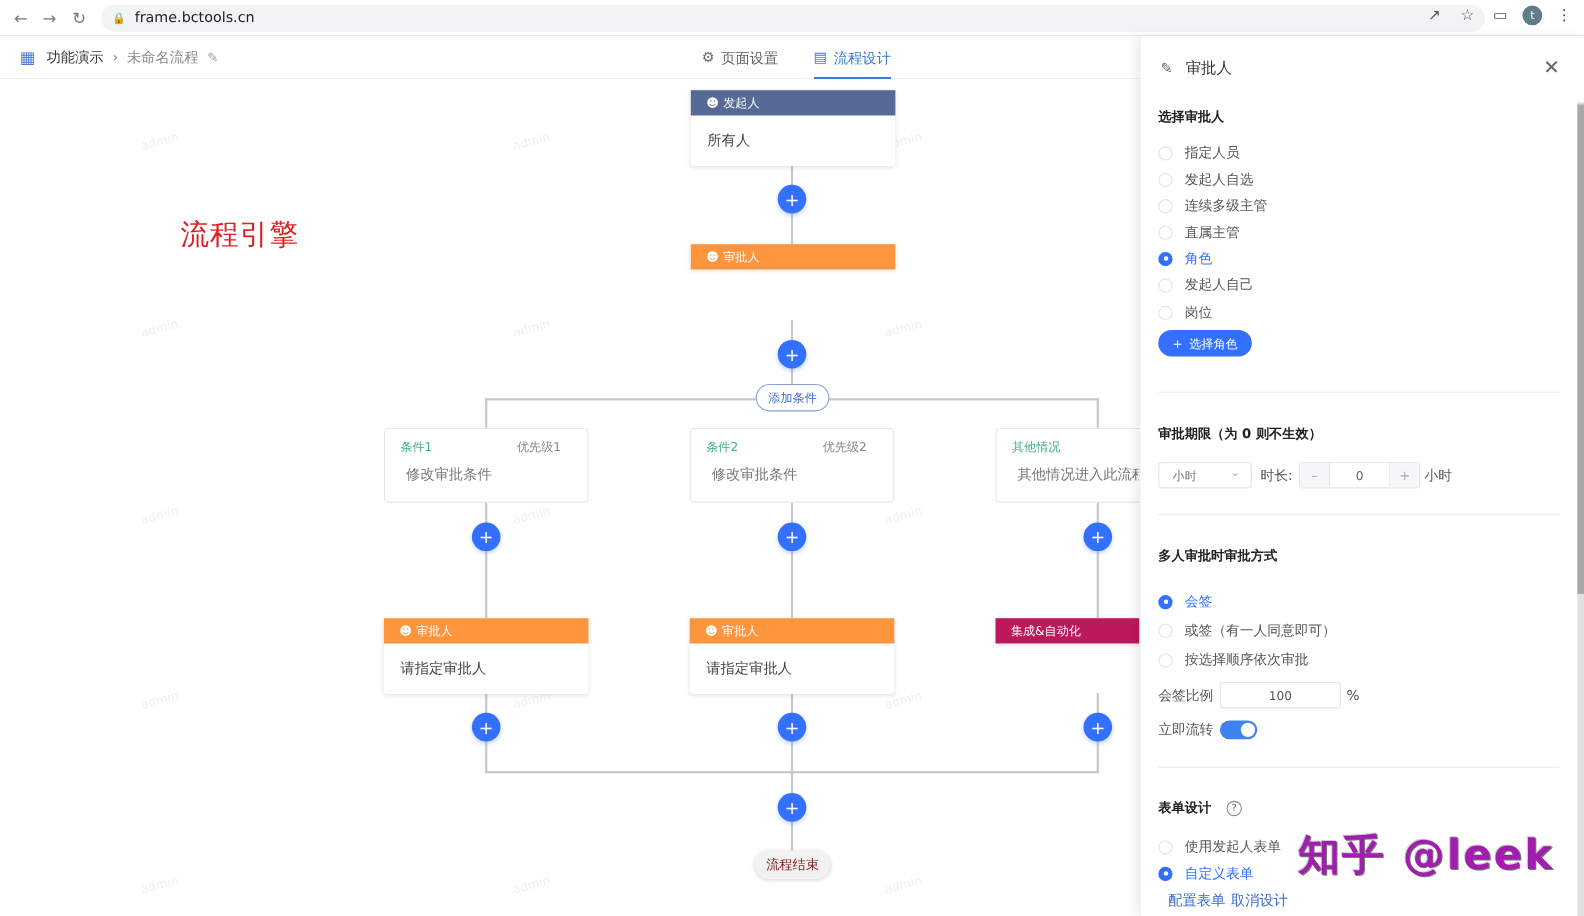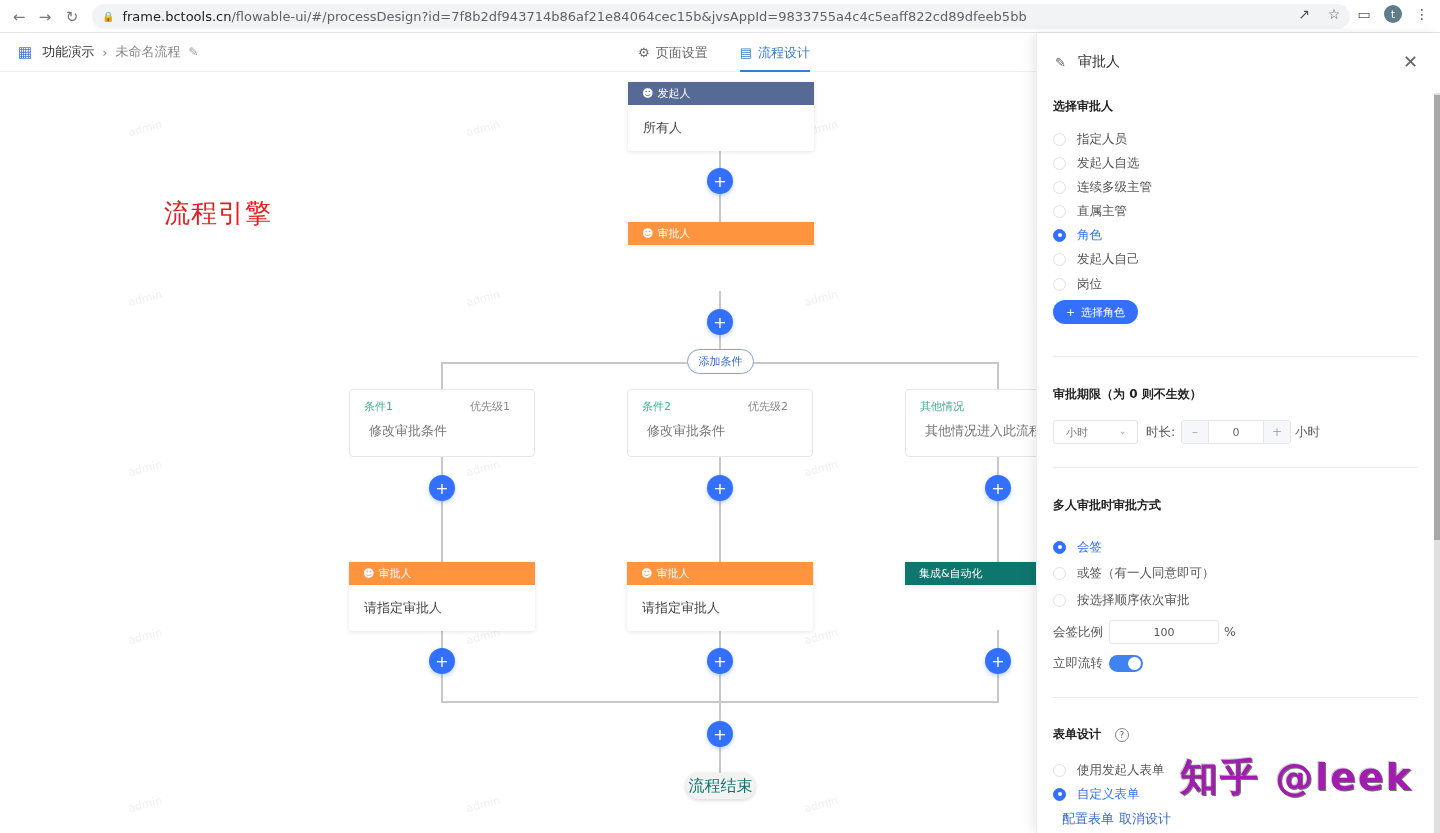--- a/index.html
+++ b/index.html
@@ -32,21 +32,21 @@
 .line{position:absolute;background:#c8c8c8}
 .node{position:absolute;width:186px;background:#fff;border-radius:3px;box-shadow:0 1px 4px rgba(0,0,0,0.1)}
 .node .nh{height:23px;color:#fff;font-size:11px;display:flex;align-items:center;padding-left:14px;gap:4px}
 .node .nb{height:46px;display:flex;align-items:center;padding-left:15px;font-size:13px;color:#444}
 .cond{position:absolute;width:186px;height:68px;background:#fff;border:1px solid #e6e6e6;border-radius:4px}
 .cond .ct{position:absolute;left:14px;top:9px;font-size:11px;color:#3fb08a}
 .cond .cp{position:absolute;right:24px;top:9px;font-size:11px;color:#888}
 .cond .cb{position:absolute;left:19px;top:32px;font-size:13px;color:#777}
 .plus{position:absolute;width:26px;height:26px;border-radius:50%;background:#3370ff;color:#fff;font-size:16px;display:flex;align-items:center;justify-content:center;box-shadow:0 2px 4px rgba(51,112,255,0.3)}
 .addcond{position:absolute;left:687px;top:277px;width:67px;height:25px;border:1px solid #8aa2d8;border-radius:13px;background:#fff;color:#3a6bcf;font-size:11px;display:flex;align-items:center;justify-content:center}
-.endnode{position:absolute;left:686px;top:701px;width:69px;height:26px;border-radius:13px;background:#f2f2f2;box-shadow:0 1px 4px rgba(0,0,0,0.18);color:#0f766e;font-size:16px;display:flex;align-items:center;justify-content:center}
+.endnode{position:absolute;left:686px;top:701px;width:69px;height:26px;border-radius:13px;background:#f2f2f2;box-shadow:0 1px 4px rgba(0,0,0,0.18);color:#7f1d1d;font-size:12px;display:flex;align-items:center;justify-content:center}
 
 .panel{position:absolute;left:1036px;top:33px;width:404px;height:800px;background:#fff;box-shadow:-4px 0 10px rgba(0,0,0,0.08);border-left:1px solid #eee}
 .ph{position:absolute;left:18px;top:20px;display:flex;align-items:center;gap:12px;font-size:14px;color:#333}
 .ph .pencil{color:#666;font-size:13px}
 .pclose{position:absolute;right:22px;top:18px;color:#666;font-size:18px}
 .sec-title{position:absolute;left:16px;font-size:12px;font-weight:bold;color:#222}
 .radio-row{position:absolute;left:16px;display:flex;align-items:center;font-size:12.5px;color:#555;height:18px}
 .rb{width:13px;height:13px;border-radius:50%;border:1px solid #e2e2e2;margin-right:11px;background:#fff;position:relative}
 .rb.on{background:#3370ff;border-color:#3370ff}
 .rb.on::after{content:"";position:absolute;left:3.5px;top:3.5px;width:4px;height:4px;border-radius:50%;background:#fff}
@@ -71,21 +71,20 @@
 </head>
 <body>
 
 <div class="browserbar">
   <div class="nav-ic" style="position:absolute;left:6px;top:4px">←</div>
   <div class="nav-ic" style="position:absolute;left:32px;top:4px">→</div>
   <div class="nav-ic" style="position:absolute;left:59px;top:4px">↻</div>
   <div class="urlbox">
     <span class="lock">🔒</span>
     <span class="url-host">frame.bctools.cn</span>
-      <span class="url-path">/flowable-ui/#/processDesign?id=7f8b2df943714b86af21e84064cec15b&amp;jvsAppId=9833755a4c4c5eaff822cd89dfeeb5bb</span>
   </div>
   <div class="bb-right">
     <span class="ic">↗</span>
     <span class="ic">☆</span>
     <span class="ic">▭</span>
     <span class="avatar">t</span>
     <span class="ic">⋮</span>
   </div>
 </div>
 
@@ -189,21 +188,21 @@
     <div class="nb">请指定审批人</div>
   </div>
   <div class="node" style="left:627px;top:490px">
     <div class="nh" style="background:#ff943e">
       <span>☻</span>
       <span>审批人</span>
     </div>
     <div class="nb">请指定审批人</div>
   </div>
   <div class="node" style="left:905px;top:490px">
-    <div class="nh" style="background:#0f766e">
+    <div class="nh" style="background:#be185d">
       <span>集成&amp;自动化</span>
     </div>
   </div>
 
   <div class="plus" style="left:429px;top:576px">+</div>
   <div class="plus" style="left:707px;top:576px">+</div>
   <div class="plus" style="left:985px;top:576px">+</div>
   <div class="plus" style="left:707px;top:649px">+</div>
 
   <div class="endnode" style="top:701px">流程结束</div>

